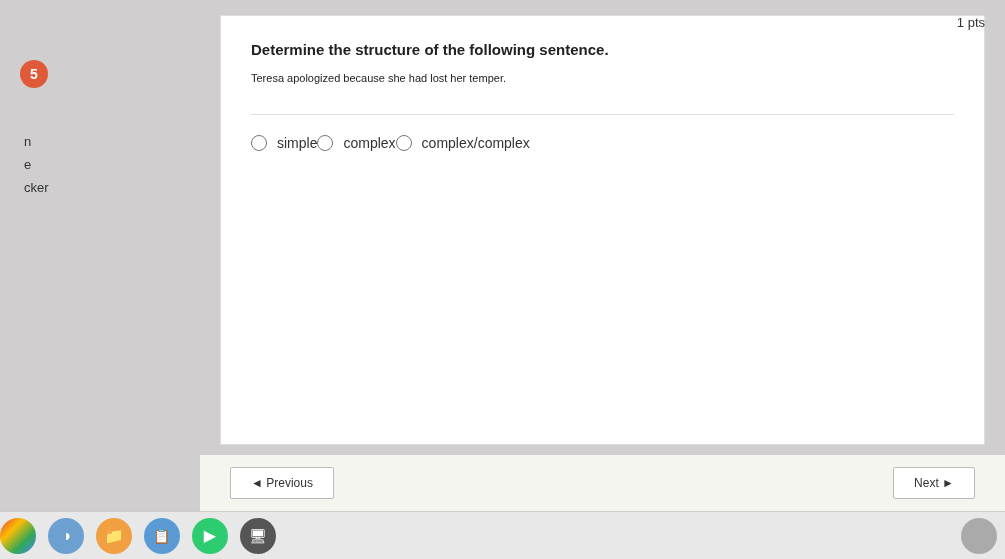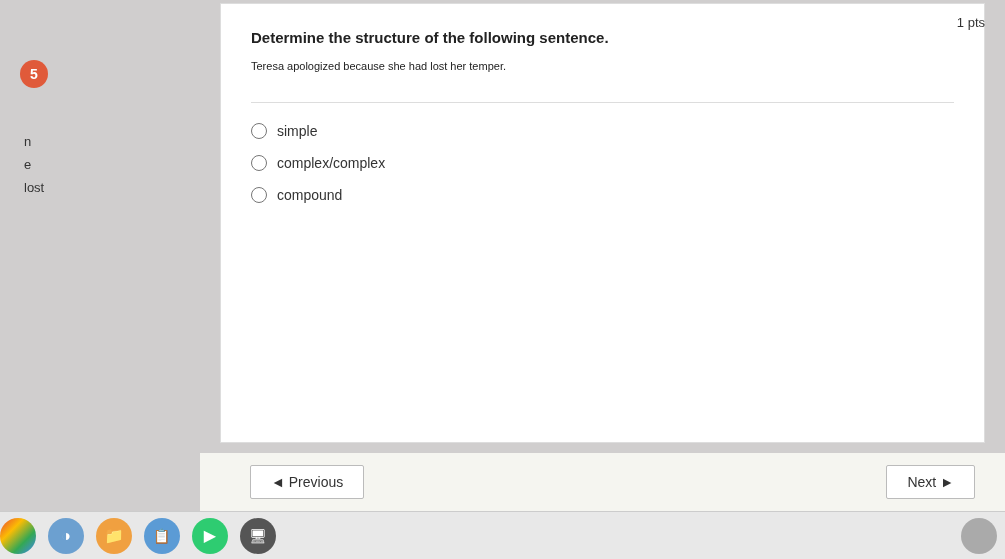--- a/index.html
+++ b/index.html
@@ -47,21 +47,21 @@
       align-items: center;
       justify-content: center;
       position: absolute;
       top: 60px;
       left: 20px;
     }
 
     .question-box {
       background: white;
       border: 1px solid #ddd;
-      margin: 3px 20px 10px 20px;
+      margin: 15px 20px 10px 20px;
       padding: 25px 30px;
       flex: 1;
     }
 
     .question-header {
       font-size: 15px;
       font-weight: bold;
       color: #222;
       margin-bottom: 14px;
     }
@@ -74,22 +74,21 @@
 
     .divider {
       border: none;
       border-top: 1px solid #ddd;
       margin-bottom: 20px;
     }
 
     .options-list {
       list-style: none;
       display: flex;
-      flex-direction: column;
-      gap: 16px;
+      flex-direction: row;
     }
 
     .option-item {
       display: flex;
       align-items: center;
       gap: 10px;
       font-size: 14px;
       color: #333;
       cursor: pointer;
     }
@@ -106,28 +105,27 @@
       justify-content: space-between;
       align-items: center;
       padding: 12px 30px;
       background: #f5f5f0;
     }
 
     .nav-button {
       background: white;
       border: 1px solid #bbb;
       padding: 8px 20px;
-      font-size: 14px;
+      font-size: 12px;
       color: #333;
       cursor: pointer;
       border-radius: 2px;
       display: flex;
       align-items: center;
       gap: 6px;
-      margin-left: 20px;
     }
 
     .taskbar {
       height: 48px;
       background: #e8e8e8;
       display: flex;
       align-items: center;
       justify-content: center;
       gap: 12px;
       border-top: 1px solid #ccc;
@@ -169,43 +167,43 @@
 </head>
 <body>
 
 <div class="main-area">
 
   <div class="left-sidebar">
     <div class="question-number-badge">5</div>
     <div style="margin-top: 120px; padding-left: 12px;">
       <div class="sidebar-text">n</div>
       <div class="sidebar-text">e</div>
-      <div class="sidebar-text">lost</div>
+      <div class="sidebar-text">cker</div>
     </div>
   </div>
 
   <div style="flex: 1; display: flex; flex-direction: column; position: relative;">
     <div class="pts-label">1 pts</div>
 
     <div class="question-box">
       <div class="question-header">Determine the structure of the following sentence.</div>
       <div class="sentence">Teresa apologized because she had lost her temper.</div>
       <hr class="divider">
       <ul class="options-list">
         <li class="option-item">
           <input type="radio" name="answer" value="simple" style="">
           <span>simple</span>
         </li>
         <li class="option-item">
+          <input type="radio" name="answer" value="complex" style="">
+          <span>complex</span>
+        </li>
+        <li class="option-item">
           <input type="radio" name="answer" value="compound_complex" style="">
           <span>complex/complex</span>
-        </li>
-        <li class="option-item">
-          <input type="radio" name="answer" value="compound" style="">
-          <span>compound</span>
         </li>
       </ul>
     </div>
 
     <div class="bottom-nav">
       <button class="nav-button">◄ Previous</button>
       <button class="nav-button">Next ►</button>
     </div>
   </div>
 </div>

